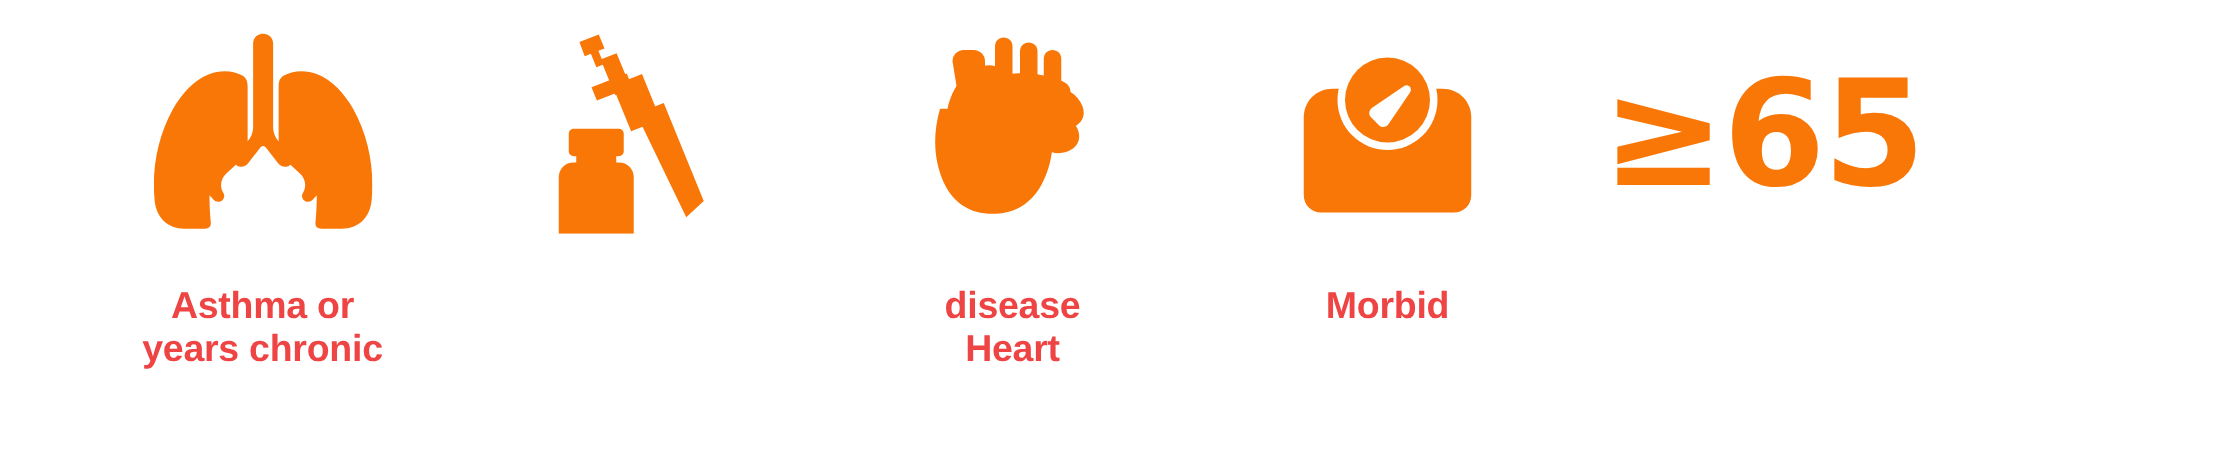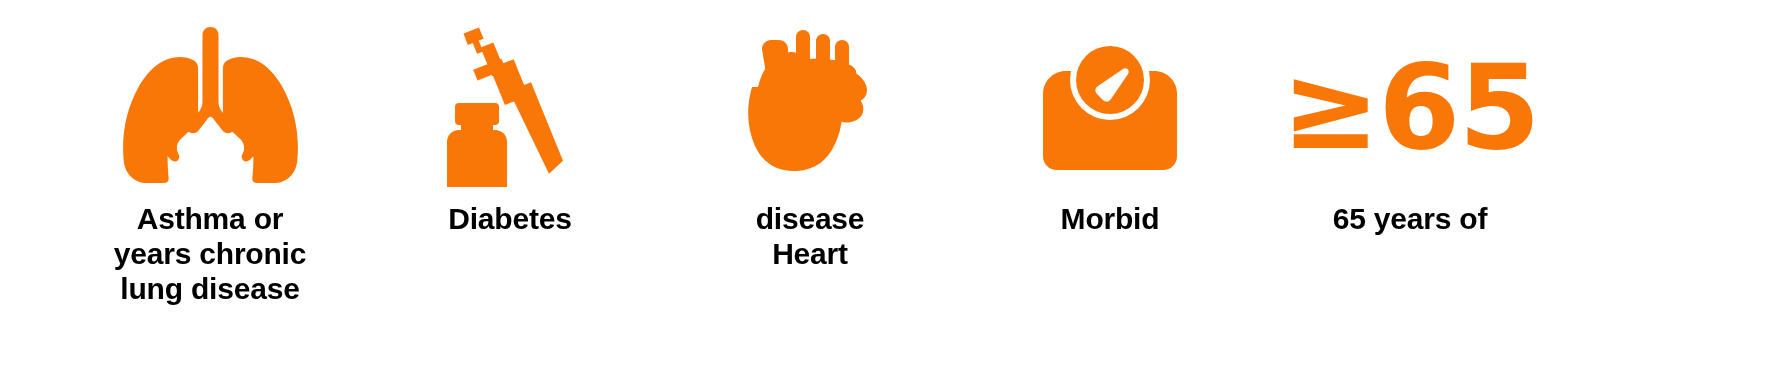--- a/index.html
+++ b/index.html
@@ -31,28 +31,28 @@
   }
   .icon-box{
     height:170px;
     width:100%;
     display:flex;
     align-items:center;
     justify-content:center;
   }
   .icon-box svg{display:block;}
   .risk-label{
-    margin-top:10px;
+    margin-top:36px;
     width:100%;
     text-align:center;
     font-size:30px;
     font-weight:bold;
     line-height:1.16;
     letter-spacing:-0.2px;
-    color:#000000;
+    color:#ef4444;
     font-family:"Liberation Sans","DejaVu Sans",sans-serif;
   }
   .risk-label .ln{display:block;white-space:nowrap;}
   
   .age-glyph{
     font-size:118px;
     font-weight:bold;
     line-height:1;
     color:#F97707;
     letter-spacing:-2px;
@@ -77,21 +77,20 @@
 
           <path d="M70 35 c3.6 1.6 5.1 4.6 5.1 9.1 l0 44 c0 7.6 -2.6 12.4 -8.2 17.5 l-8.8 8.1 c-4.7 4.3 -5.4 10.5 -2.6 15.2 c1.3 2.2 1.2 4.3 -0.4 6 c-2 2.1 -5.3 2 -7.4 -0.3 l-3.1 -3.4 c0 7.5 0.3 14.6 1 21.2 c0.4 3.7 -1.1 5.6 -4.8 5.6 l-16.2 0 c-13.5 0 -22.6 -9.1 -23.9 -22.6 c-2.4 -25.3 2.4 -50.9 14.6 -72.9 c7 -12.6 16.7 -23.1 28.4 -27.9 c9.3 -3.8 19.3 -3.4 26.3 0.4 z"></path>
 
           <path d="M105 35 c-3.6 1.6 -5.1 4.6 -5.1 9.1 l0 44 c0 7.6 2.6 12.4 8.2 17.5 l8.8 8.1 c4.7 4.3 5.4 10.5 2.6 15.2 c-1.3 2.2 -1.2 4.3 0.4 6 c2 2.1 5.3 2 7.4 -0.3 l3.1 -3.4 c0 7.5 -0.3 14.6 -1 21.2 c-0.4 3.7 1.1 5.6 4.8 5.6 l16.2 0 c13.5 0 22.6 -9.1 23.9 -22.6 c2.4 -25.3 -2.4 -50.9 -14.6 -72.9 c-7 -12.6 -16.7 -23.1 -28.4 -27.9 c-9.3 -3.8 -19.3 -3.4 -26.3 0.4 z"></path>
         </g>
       </svg>
     </div>
     <div class="risk-label">
       <span class="ln">Asthma or</span>
       <span class="ln">years chronic</span>
-      <span class="ln">lung disease</span>
     </div>
   </div>
 
   <div class="risk-item">
     <div class="icon-box">
       <svg width="150" height="160" viewBox="0 0 150 160" aria-hidden="true">
         <g fill="#F97707">
 
           <path d="M28.5 6.5 l15.5 -6.0 l4.6 11.2 l-4.9 1.9 l4.4 10.8 l-6.0 2.4 l-4.4 -10.8 l-4.9 1.9 z"></path>
 
@@ -103,23 +102,20 @@
 
           <path d="M74.0 64.0 l22.0 -8.7 l32.0 78.5 l-14.0 13.0 z"></path>
 
           <rect x="20" y="76" width="44" height="22" rx="4"></rect>
 
           <rect x="26" y="94" width="32" height="12"></rect>
 
           <path d="M12 115 c0 -7 5 -12 12 -12 l36 0 c7 0 12 5 12 12 l0 45 l-60 0 z"></path>
         </g>
       </svg>
-    </div>
-    <div class="risk-label">
-      <span class="ln">Diabetes</span>
     </div>
   </div>
 
   <div class="risk-item">
     <div class="icon-box">
       <svg width="140" height="160" viewBox="0 0 140 160" aria-hidden="true">
         <g fill="#F97707">
 
           <path d="M18.0 60.0 c4 -18 14 -30 28 -34 c6 -2 11 -0.5 16 3 l0 0 c10 7 22 11 36 12 c14 1 24 7 28 17 c3 8 -1 15 -9 17 c-9 2 -14 7 -15 16 c-1 9 -3 18 -7 26 c-7 16 -20 26 -38 27 c-20 1 -34 -8 -42 -25 c-8 -18 -9 -38 -3 -59 z"></path>
 
@@ -158,17 +154,16 @@
     <div class="risk-label">
       <span class="ln">Morbid</span>
     </div>
   </div>
 
   <div class="risk-item">
     <div class="icon-box">
       <div class="age-glyph">≥65</div>
     </div>
     <div class="risk-label">
-      <span class="ln">65 years of</span>
     </div>
   </div>
 
 </div>
 
 </body></html>

